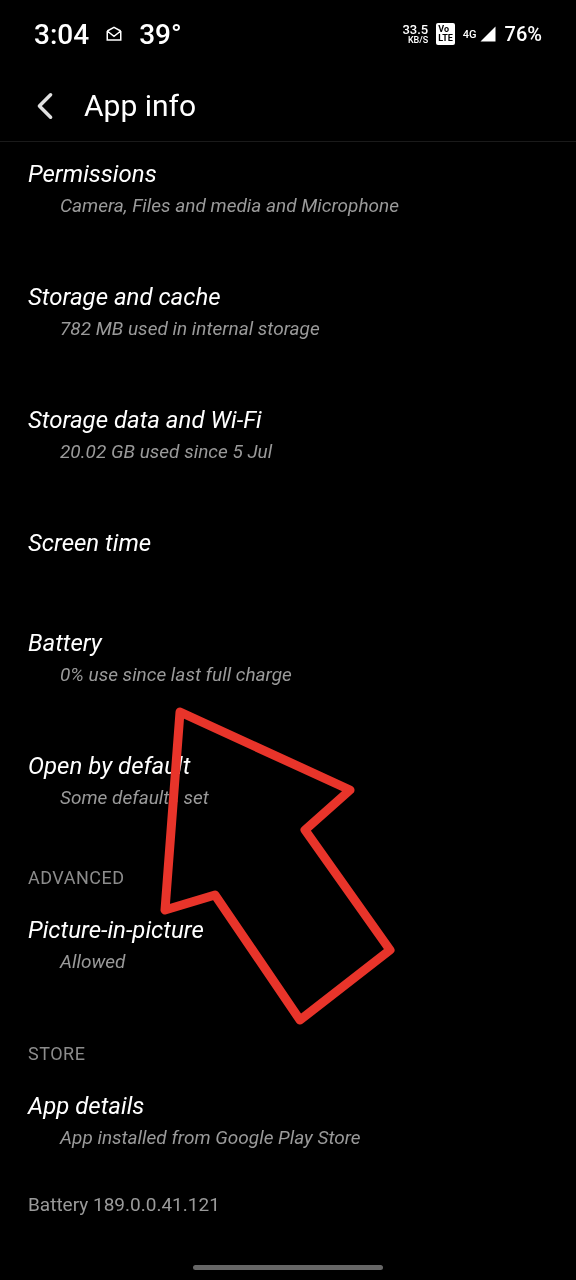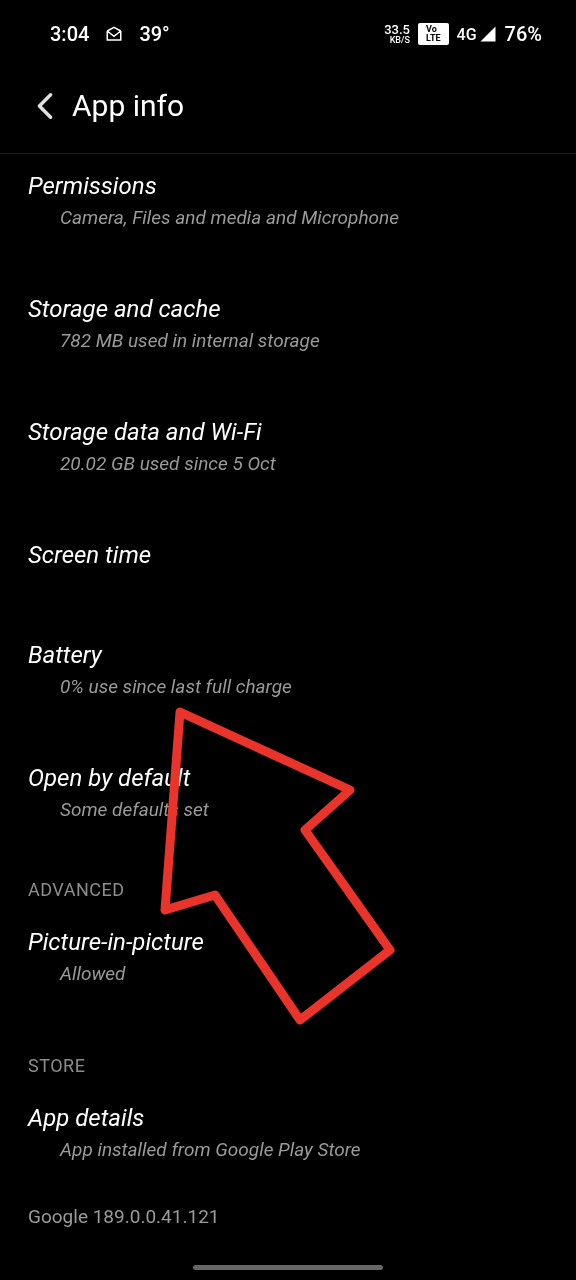--- a/index.html
+++ b/index.html
@@ -16,23 +16,22 @@
       display: flex;
       justify-content: space-between;
       align-items: center;
       padding: 18px 34px 10px 34px;
       height: 60px;
     }
     .status-left {
       display: flex;
       align-items: center;
       gap: 16px;
-      font-size: 20px;
+      font-size: 28px;
       font-weight: 500;
-      margin-left: 16px;
     }
     .status-right {
       display: flex;
       align-items: center;
       gap: 8px;
       font-size: 20px;
       font-weight: 500;
     }
     .status-small {
       font-size: 13px;
@@ -44,22 +43,22 @@
       display: block;
     }
     .icon-box {
       display: inline-flex;
       align-items: center;
       justify-content: center;
     }
     .header {
       display: flex;
       align-items: center;
-      gap: 12px;
-      padding: 28px 30px 30px 30px;
+      gap: 24px;
+      padding: 28px 30px 18px 30px;
       border-bottom: 1px solid #1a1a1a;
     }
     .header-title {
       font-size: 30px;
       font-weight: 400;
       color: #fff;
     }
     .back-btn {
       display: flex;
       align-items: center;
@@ -112,21 +111,21 @@
       width: 190px;
       height: 5px;
       background: #666;
       border-radius: 3px;
     }
     .lte-box {
       background: #fff;
       color: #000;
       font-size: 9px;
       font-weight: 700;
-      padding: 2px 8px;
+      padding: 2px 2px;
       border-radius: 2px;
       line-height: 1;
     }
   </style>
 </head>
 <body>
 
 <div class="status-bar">
   <div class="status-left">
     <span>3:04</span>
@@ -137,21 +136,21 @@
     </span>
     <span>39°</span>
   </div>
   <div class="status-right">
     <span class="status-small">
       <span>33.5</span>
       <span class="status-tiny">KB/S</span>
     </span>
     <span class="lte-box">Vo<br>LTE</span>
     <span class="icon-box" style="gap:2px;">
-      <span style="font-size:16px;">4G</span>
+      <span style="font-size:11px;">4G</span>
       <svg width="18" height="18" viewBox="0 0 24 24">
           <path d="M2 22 L22 2 L22 22 Z" fill="#fff"></path>
         </svg>
     </span>
     <span>76%</span>
   </div>
 </div>
 
 <div class="header">
   <div class="back-btn">
@@ -173,21 +172,21 @@
 
   <div class="item">
     <div class="item-title">Storage and cache</div>
     <div class="item-sub">782 MB used in internal storage</div>
   </div>
 
   <div class="gap"></div>
 
   <div class="item">
     <div class="item-title">Storage data and Wi-Fi</div>
-    <div class="item-sub">20.02 GB used since 5 Oct</div>
+    <div class="item-sub">20.02 GB used since 5 Jul</div>
   </div>
 
   <div class="gap"></div>
 
   <div class="item">
     <div class="item-title">Screen time</div>
   </div>
 
   <div class="gap"></div>
 
@@ -210,20 +209,20 @@
     <div class="item-sub">Allowed</div>
   </div>
 
   <div class="section-label" style="padding-top:50px;">STORE</div>
 
   <div class="item">
     <div class="item-title">App details</div>
     <div class="item-sub">App installed from Google Play Store</div>
   </div>
 
-  <div class="version">Google 189.0.0.41.121</div>
+  <div class="version">Battery 189.0.0.41.121</div>
 </div>
 
 <svg class="arrow-overlay" width="260" height="340" viewBox="0 0 260 340">
   <path d="M 30 12 L 200 90 L 155 130 L 240 250 L 150 320 L 65 195 L 15 210 Z" fill="none" stroke="#e8342a" stroke-width="9" stroke-linejoin="round"></path>
 </svg>
 
 <div class="nav-bar-ind"></div>
 
 </body></html>

